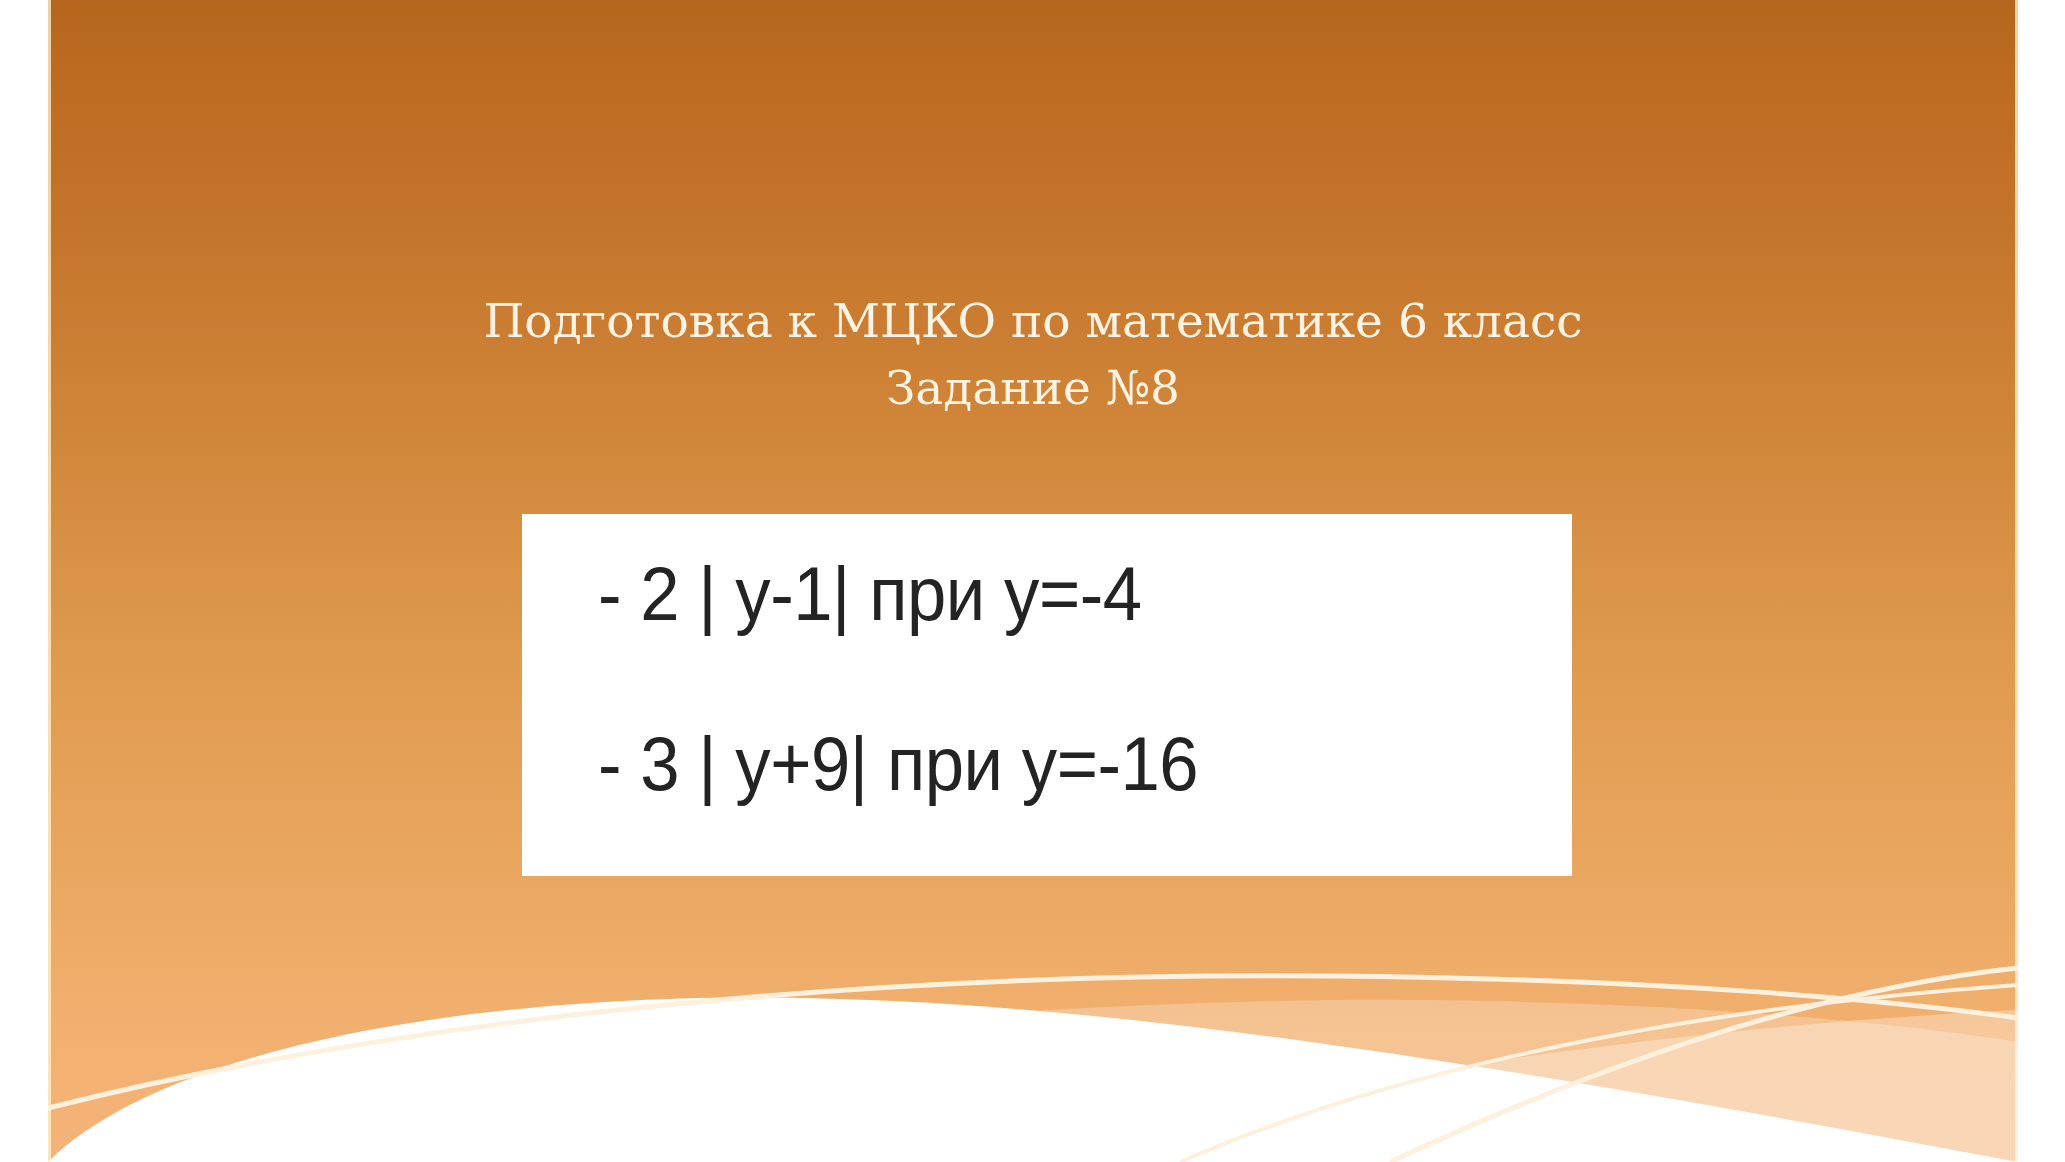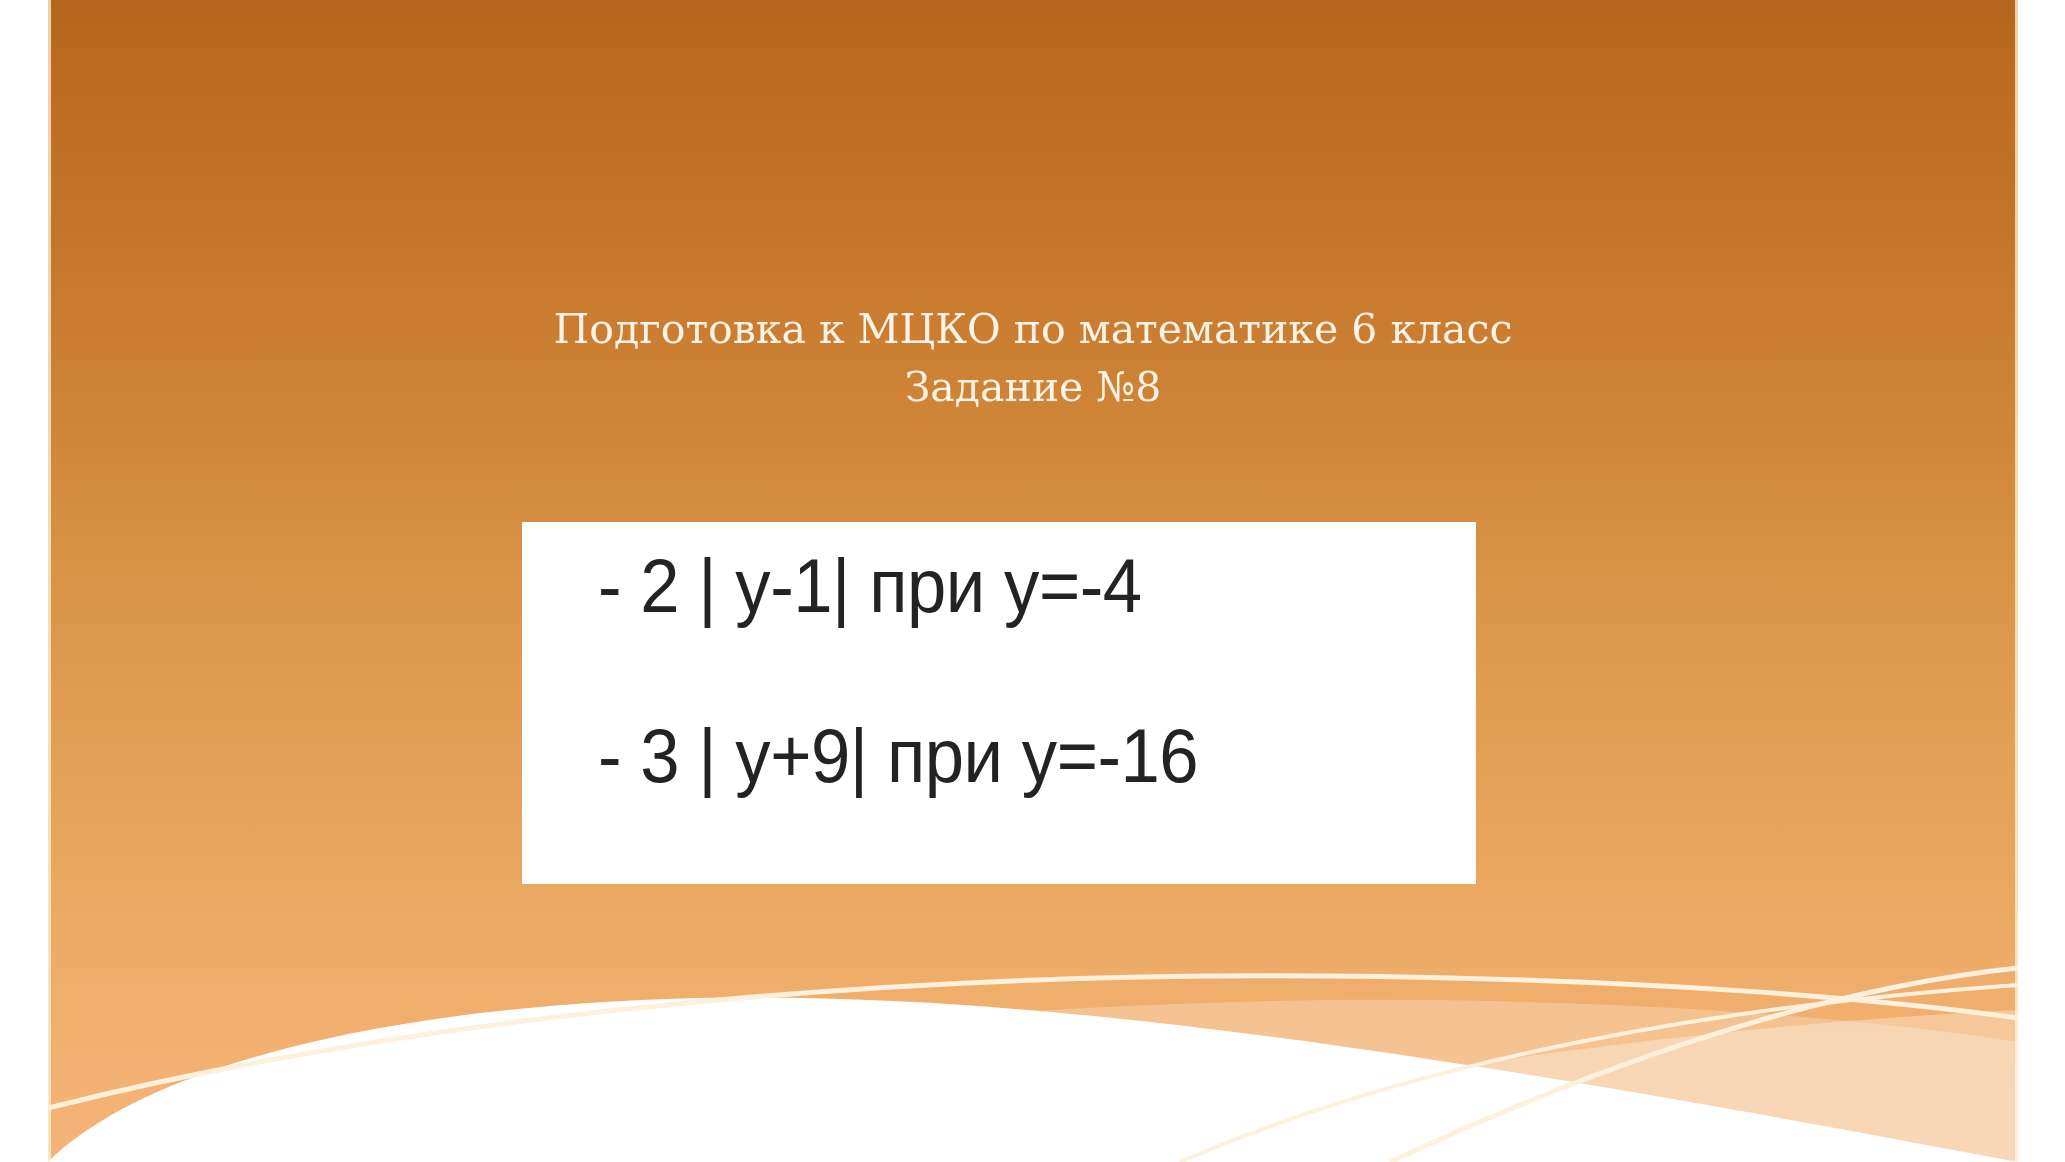--- a/index.html
+++ b/index.html
@@ -81,43 +81,42 @@
     font-size: 158px;
     line-height: 1.08;
     letter-spacing: -1px;
     white-space: nowrap;
   }
 
   
   #subtitle {
     position: absolute;
     left: 48px;
-    top: 300px;
+    top: 288px;
     width: 1970px;
     text-align: center;
     color: #fdf3e4;
     font-family: "DejaVu Serif", serif;
     font-weight: 400;
-    font-size: 41px;
+    font-size: 47px;
     line-height: 1.42;
     white-space: nowrap;
   }
   #subtitle .sub-line { display: block; }
 
   
   #formula-card {
     position: absolute;
     left: 522px;
     top: 514px;
-    width: 954px;
+    width: 1050px;
     height: 362px;
     background: #ffffff;
     box-sizing: border-box;
-    padding: 26px 0 0 76px;
-    margin-top: 8px;
+    padding: 42px 0 0 76px;
   }
   #formula-card .formula-line {
     display: block;
     color: #232323;
     font-family: "Liberation Sans", sans-serif;
     font-weight: 400;
     font-size: 76px;
     line-height: 1.0;
     letter-spacing: -0.5px;
     white-space: nowrap;

